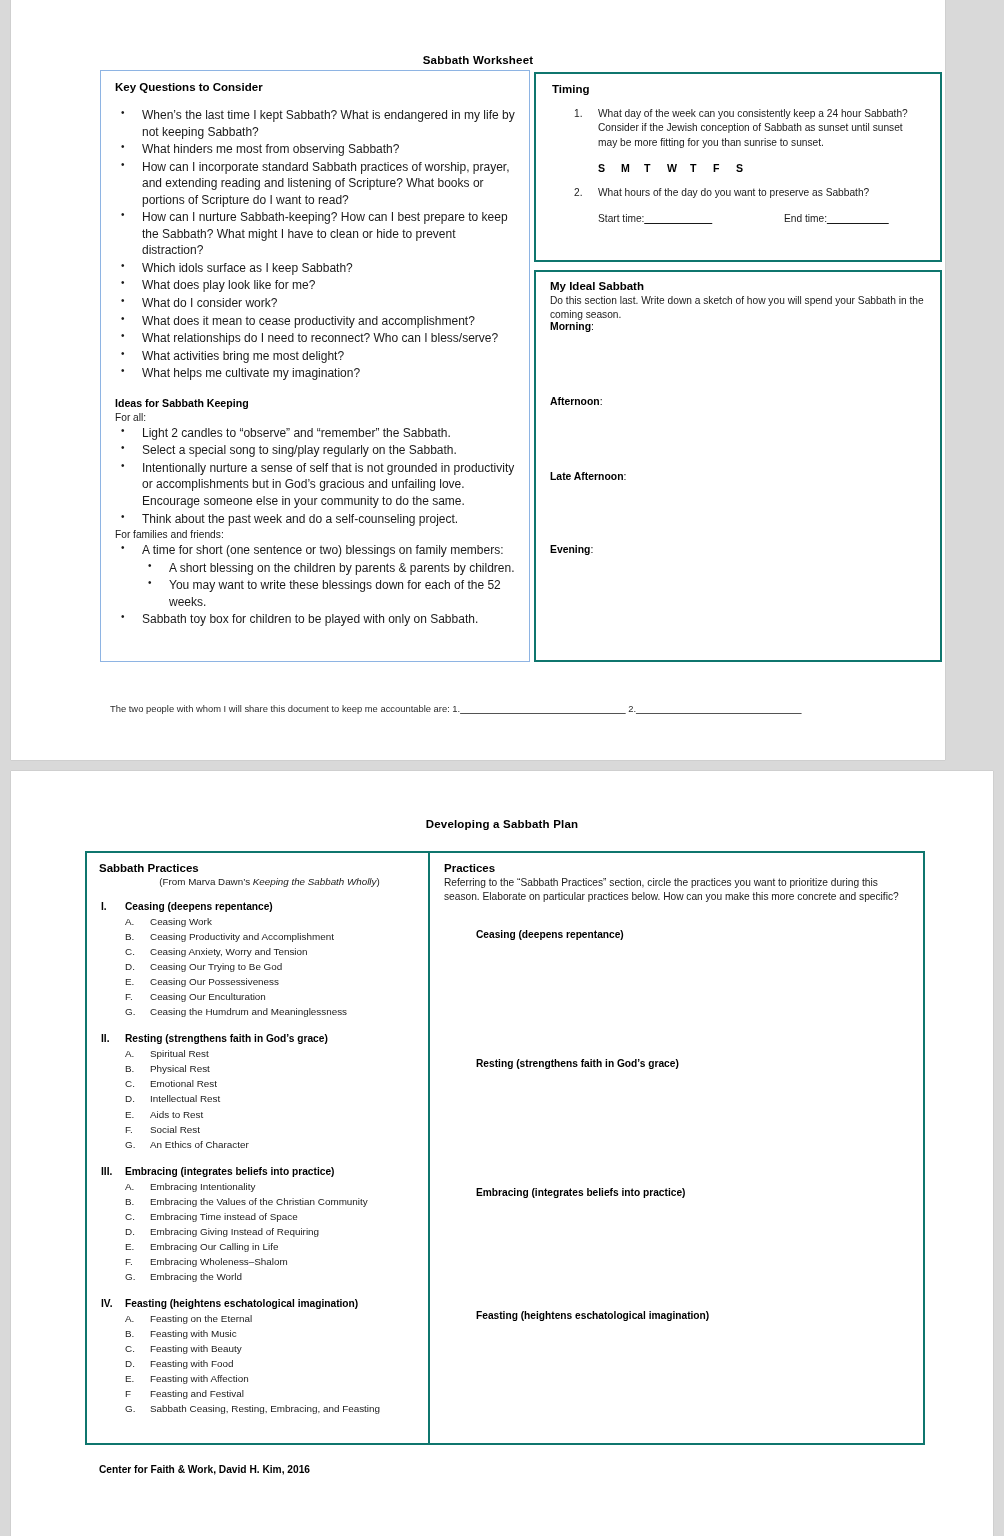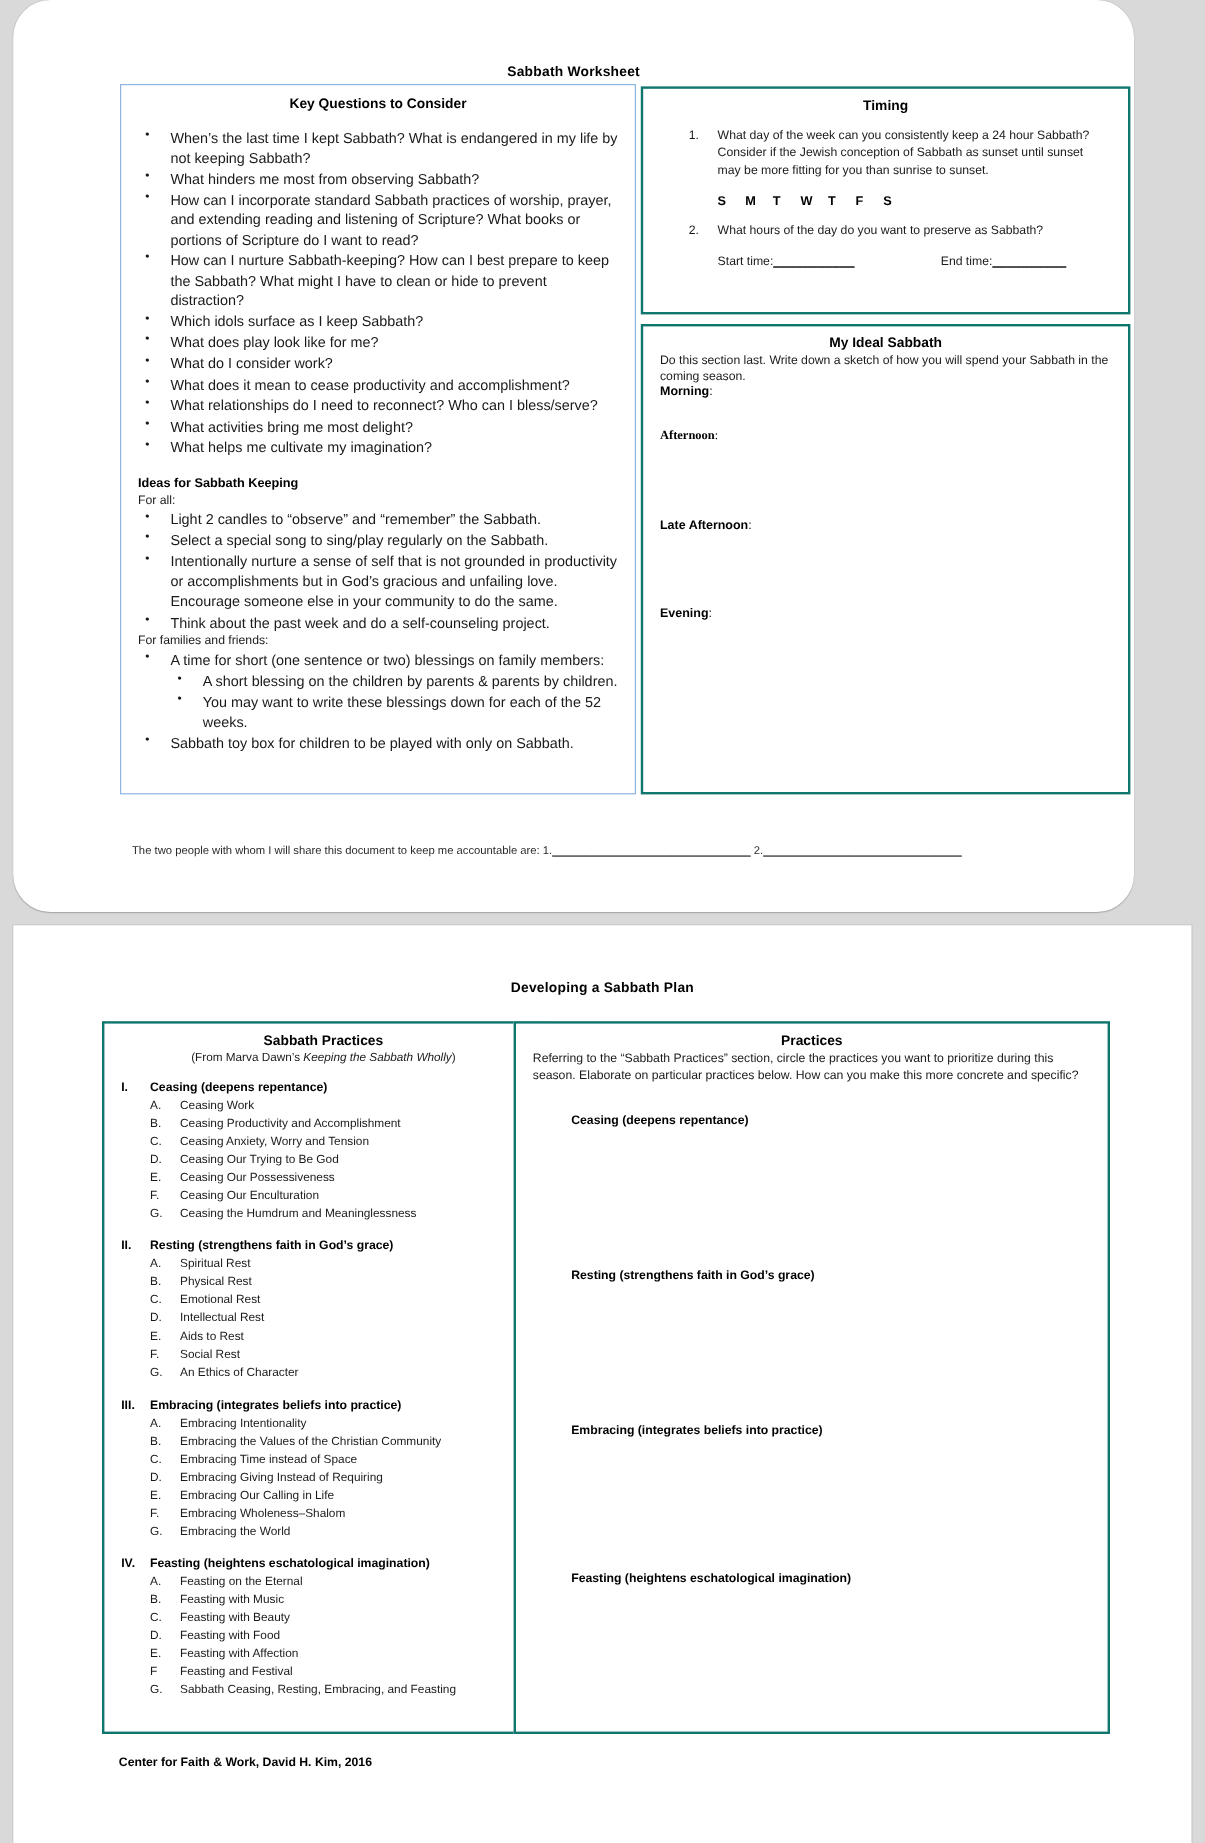--- a/index.html
+++ b/index.html
@@ -15,21 +15,21 @@
     background: #d9d9d9;
     overflow: hidden;
   }
 
   .page {
     position: absolute;
     background: #ffffff;
     box-shadow: 0 0 1px rgba(0,0,0,0.25);
   }
   
-  #page-1 { left: 11px; top: 0px; width: 934px; height: 760px; border-radius: 31px; }
+  #page-1 { left: 11px; top: 0px; width: 934px; height: 760px; }
   
   #page-2 { left: 11px; top: 771px; width: 982px; height: 765px; }
 
   .page-title {
     text-align: center;
     font-weight: bold;
     font-size: 11.5px;
     color: #000;
     letter-spacing: 0.2px;
   }
@@ -38,21 +38,20 @@
 
   
   .box {
     position: absolute;
     background: #fff;
     border: 2px solid #0f766e;
   }
   .box.blue { border: 1px solid #8eb4e3; }
 
   .box-title {
-    text-align: center;
     font-weight: bold;
     font-size: 11.5px;
     margin: 0;
     padding: 0;
     color: #000;
   }
 
   .body-text {
     font-size: 10.2px;
     line-height: 1.33;
@@ -282,21 +281,21 @@
         <span>End time:</span><span class="ul-blank">__________</span>
       </div>
     </div>
 
     <div class="box" id="ideal-box">
       <div class="box-title">My Ideal Sabbath</div>
       <p class="body-text intro">Do this section last.  Write down a sketch of how you will spend your Sabbath in the coming season.</p>
 
       <div id="ideal-slots">
           <div class="slot" style=""><span>Morning</span><span class="colon">:</span></div>
-          <div class="slot" style="margin-top: 26px; font-family: Liberation Serif, serif;"><span>Afternoon</span><span class="colon">:</span></div>
+          <div class="slot" style="margin-top: 64px;"><span>Afternoon</span><span class="colon">:</span></div>
           <div class="slot" style="margin-top: 64px;"><span>Late Afternoon</span><span class="colon">:</span></div>
           <div class="slot" style="margin-top: 62px;"><span>Evening</span><span class="colon">:</span></div>
         </div>
     </div>
 
     <div id="accountability">
       <span>The two people with whom I will share this document to keep me accountable are: 1.</span><span class="blank-long">______________________________</span>
       <span>2.</span><span class="blank-long">______________________________</span>
     </div>
   </div>

